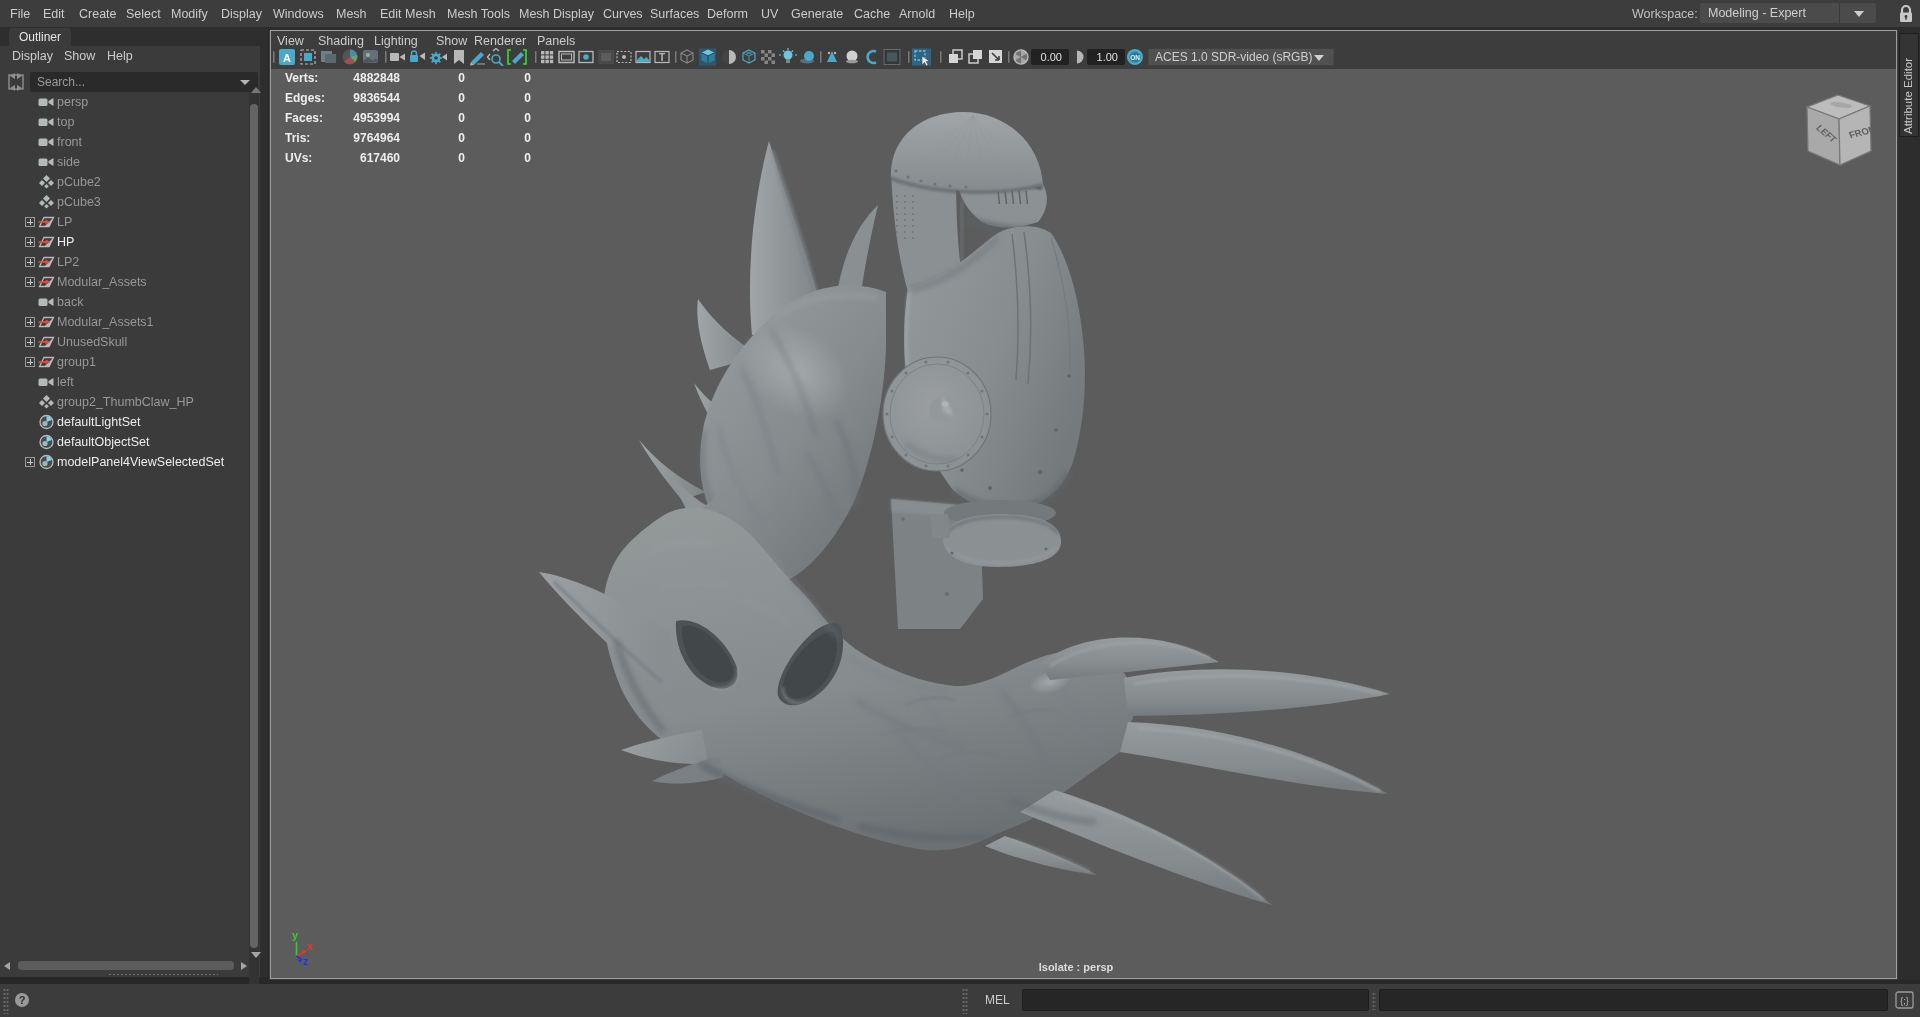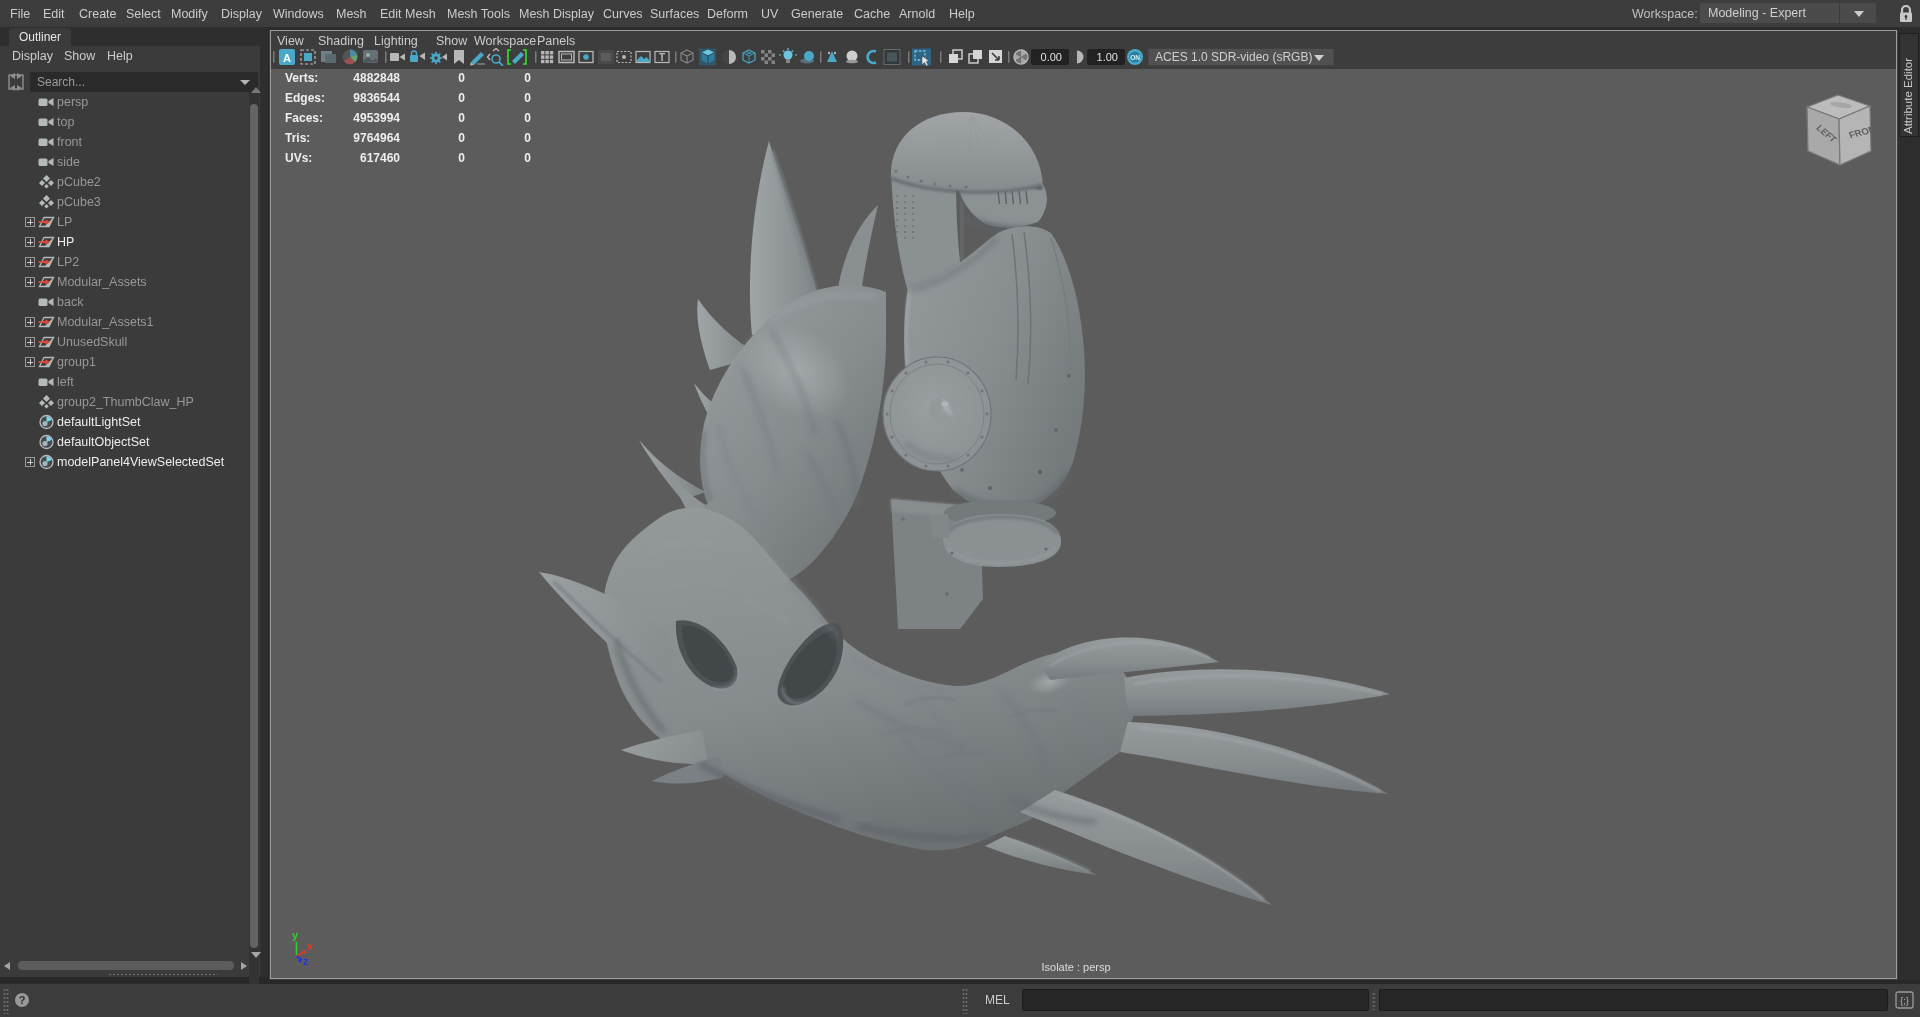--- a/index.html
+++ b/index.html
@@ -38,21 +38,21 @@
   #hscroll { position:absolute; left:4px; top:933px; width:250px; height:12px; }
   #hthumb { position:absolute; left:14px; top:1px; width:216px; height:9px; background:#5c5c5c; border-radius:4px; }
   .tri { width:0; height:0; position:absolute; }
   
   #mainpanel { position:absolute; left:269px; top:27px; width:1629px; height:953px; background:#3d3d3d; }
   #vpborder { position:absolute; left:1px; top:3px; width:1627px; height:949px; border:1px solid #9d9d9d; }
   #panelmenus span { position:absolute; top:7px; font-size:12.5px; color:#cccccc;text-align:center; }
   #viewport { position:absolute; left:2px; top:42px; width:1625px; height:909px; background:#5c5c5c; }
   .hud { position:absolute; font-size:12px; font-weight:bold; color:#eeeeee; }
   .hudr { text-align:right; }
-  #isolabel { position:absolute; left:680px; top:892px; width:250px; text-align:center; font-size:11px; font-weight:normal; color:#dcdcdc; }
+  #isolabel { position:absolute; left:680px; top:892px; width:250px; text-align:center; font-size:11px; font-weight:bold; color:#dcdcdc; }
   
   #rightstrip { position:absolute; left:1898px; top:27px; width:22px; height:953px; background:#2d2d2d; }
   #ae-tab { position:absolute; left:1px; top:6px; width:20px; height:104px; background:#343434; border:1px solid #1f1f1f; }
   #ae-tab span { position:absolute; left:2px; top:100px; font-size:11.5px; color:#c9c9c9; white-space:nowrap; transform-origin:0 0; transform:rotate(-90deg); }
   
   #botbar { position:absolute; left:0; top:984px; width:1920px; height:33px; background:#3c3c3c; }
   #helpc { position:absolute; left:15px; top:9px; width:14px; height:14px; border-radius:50%; background:#999999; color:#2e2e2e; font-size:11px; font-weight:bold; text-align:center; line-height:14px; }
   #mellbl { position:absolute; left:985px; top:9px; font-size:12px; color:#cccccc; }
   .cmdfield { position:absolute; top:5px; height:22px; background:#262626; border:1px solid #1d1d1d; border-radius:2px; }
 </style>
@@ -292,21 +292,21 @@
   </div>
 
   <div id="mainpanel">
     <div style="position:absolute;left:0;top:0;width:1629px;height:3px;background:#2c2c2c"></div>
     <div id="vpborder"></div>
     <div id="panelmenus">
       <span style="left:8px">View</span>
       <span style="left:49px">Shading</span>
       <span style="left:105px">Lighting</span>
       <span style="left:167px">Show</span>
-      <span style="left:205px">Workspace</span>
+      <span style="left:205px">Renderer</span>
       <span style="left:268px">Panels</span>
     </div>
     <svg id="toolbar" style="position:absolute;left:2px;top:21px" width="1625" height="18" viewBox="0 0 1625 18">
     <rect x="2" y="3" width="1.5" height="12" rx="0.7" fill="#7a7a7a"></rect>
     <rect x="8" y="1" width="16" height="16" rx="2" fill="#4aa9c9" stroke="none"></rect>
     <text x="16" y="13.5" font-size="11" font-weight="bold" fill="#fff" text-anchor="middle" font-family="Liberation Sans">A</text>
     <rect x="30" y="2" width="14" height="14" fill="none" stroke="#b8b8b8" stroke-width="1.2" stroke-dasharray="3 2"></rect>
     <rect x="33" y="5" width="8" height="8" fill="#4aa9c9"></rect>
     <rect x="50" y="3" width="11" height="11" fill="#6f7f86"></rect>
         <rect x="54" y="6" width="11" height="9" fill="#5b6a70"></rect>

